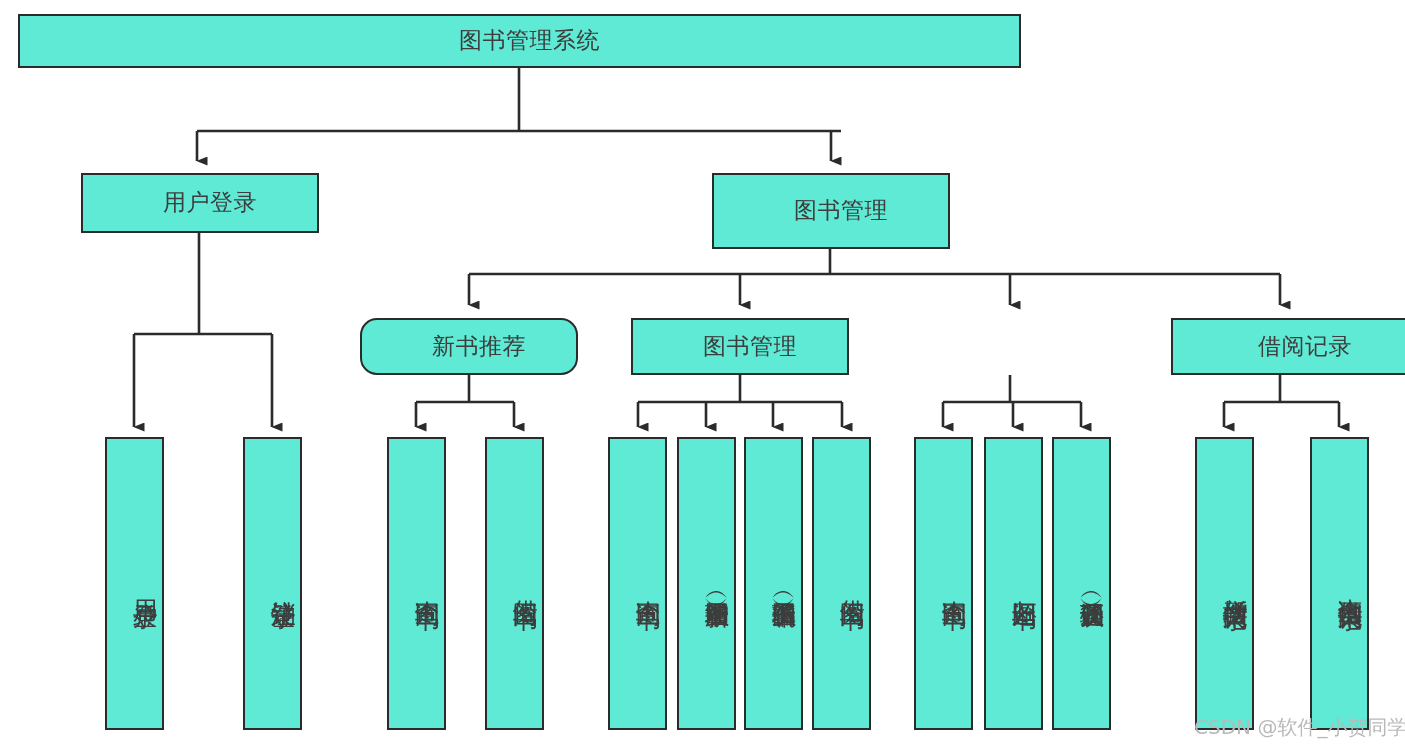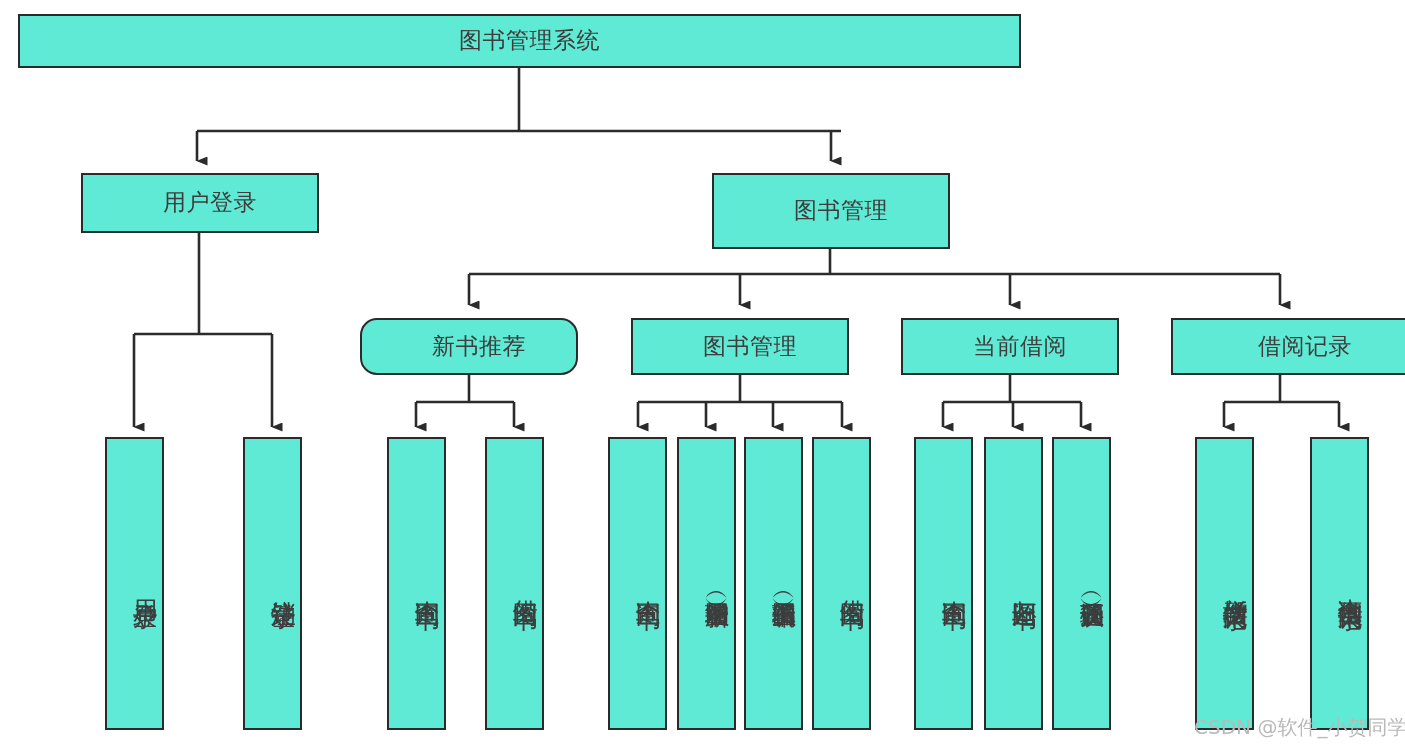--- a/index.html
+++ b/index.html
@@ -139,23 +139,20 @@
   </div>
 
   <div class="node horiz" style="left:360px; top:318px; width:218px; height:57px;border-radius:17px;">
     <span class="label">新书推荐</span>
   </div>
 
   <div class="node horiz" style="left:631px; top:318px; width:218px; height:57px;">
     <span class="label">图书管理</span>
   </div>
 
-  <div class="node horiz" style="left:901px; top:318px; width:218px; height:57px;">
-    <span class="label">当前借阅</span>
-  </div>
 
   <div class="node horiz" style="left:1171px; top:318px; width:248px; height:57px;">
     <span class="label">借阅记录</span>
   </div>
 
   <div class="node vert" style="left:105px; top:437px; width:59px; height:293px;">
     <span class="label">用户登录</span>
   </div>
 
   <div class="node vert" style="left:243px; top:437px; width:59px; height:293px;">

